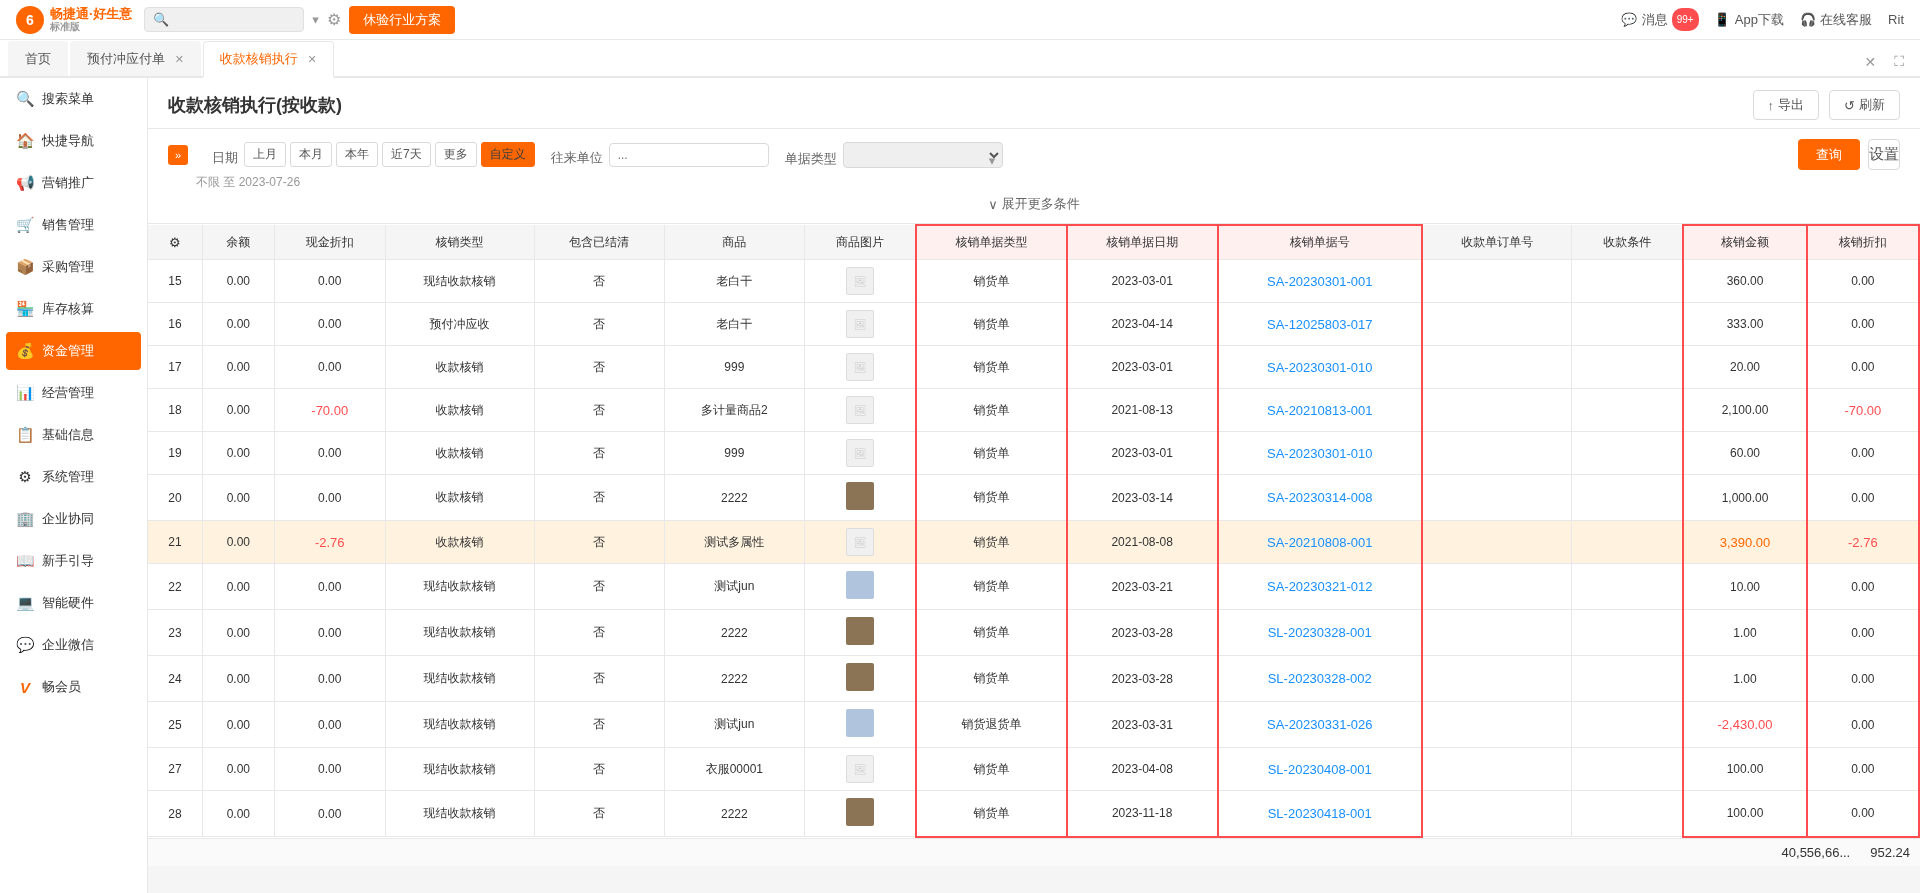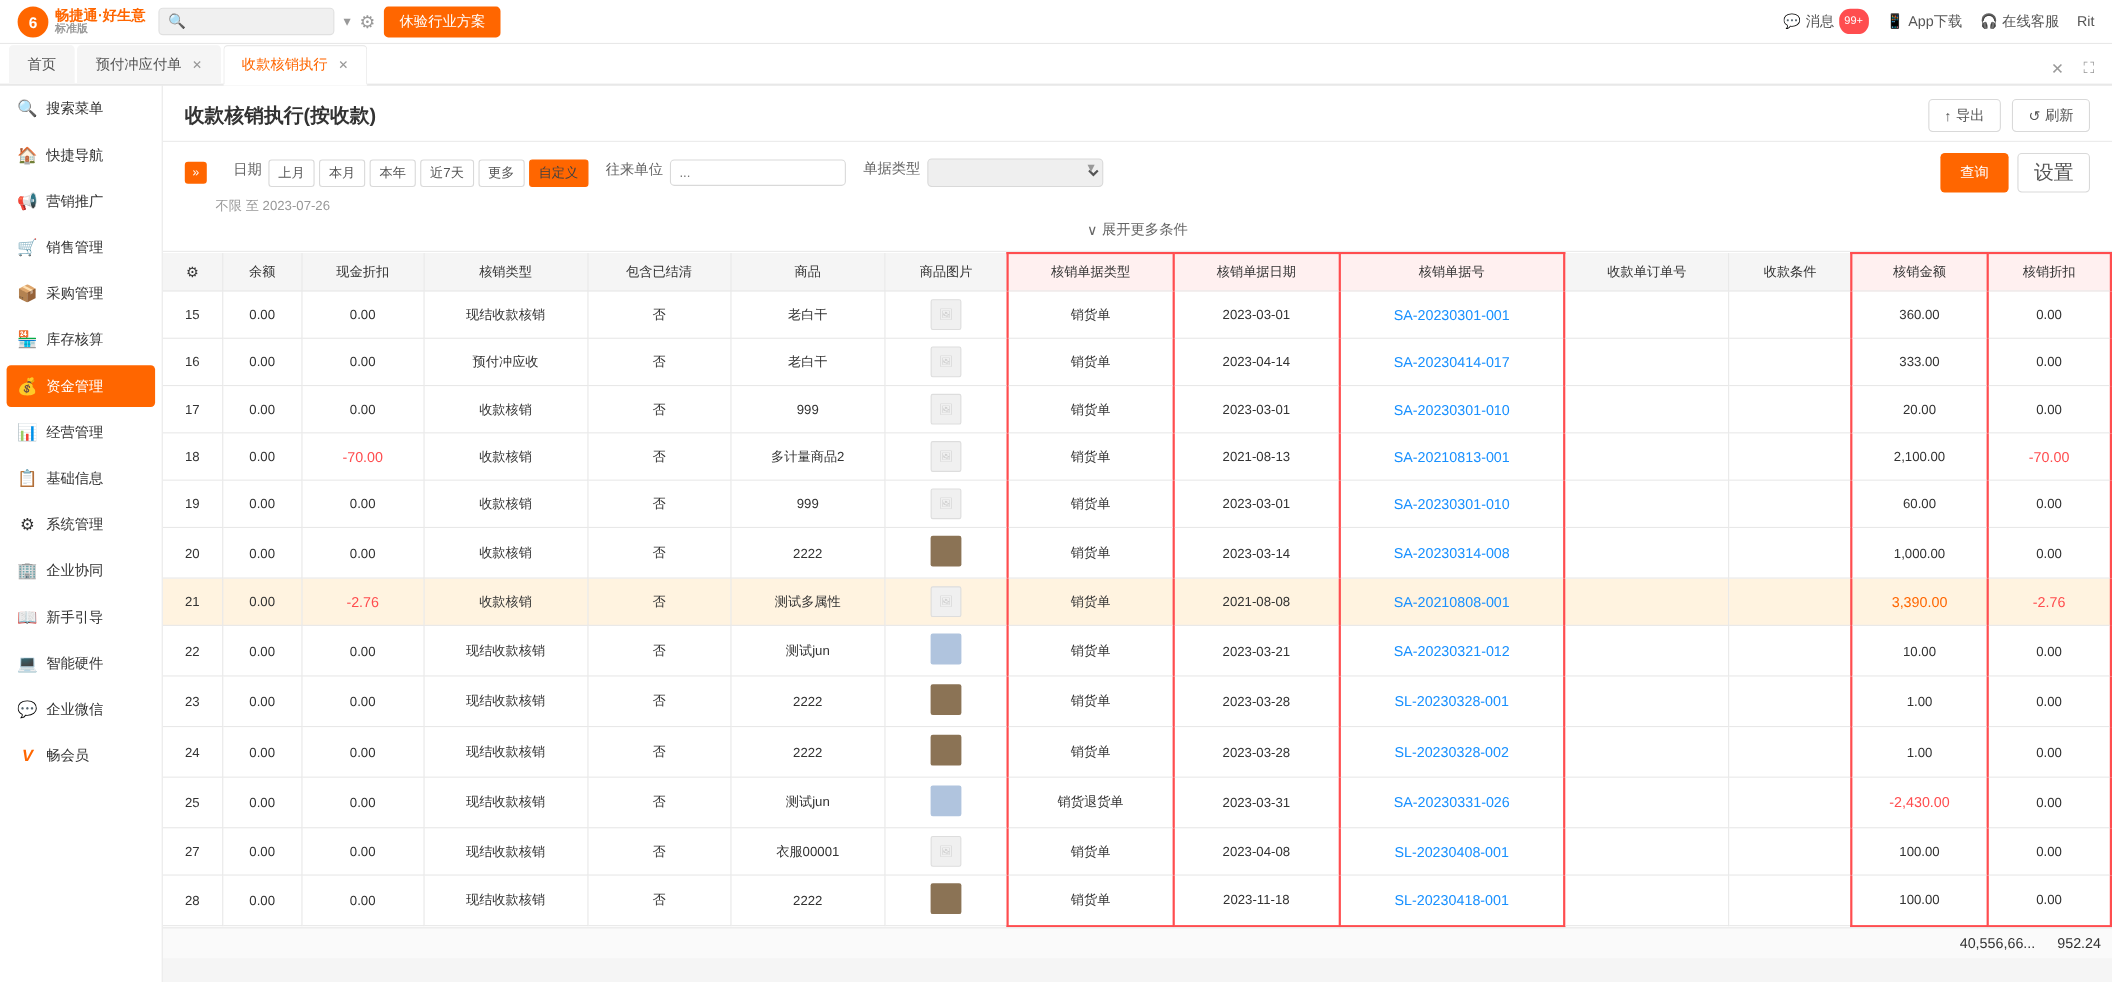--- a/index.html
+++ b/index.html
@@ -38,30 +38,30 @@
 
     
     .page-header { background: #fff; padding: 12px 20px 8px; display: flex; align-items: center; justify-content: space-between; border-bottom: 1px solid #e8e8e8; }
     .page-title { font-size: 18px; font-weight: 600; color: #333; }
     .page-actions { display: flex; gap: 10px; }
     .btn-outline { border: 1px solid #d9d9d9; background: #fff; border-radius: 4px; padding: 5px 14px; cursor: pointer; color: #555; font-size: 13px; display: flex; align-items: center; gap: 4px; }
 
     
     .filter-bar { background: #fff; padding: 10px 20px; border-bottom: 1px solid #e8e8e8; }
     .filter-row { display: flex; align-items: center; gap: 16px; flex-wrap: wrap; }
-    .filter-item { display: flex; align-items: flex-start; gap: 6px; }
+    .filter-item { display: flex; align-items: flex-end; gap: 6px; }
     .filter-label { color: #666; font-size: 13px; }
     .filter-btn-group { display: flex; gap: 4px; }
     .filter-btn { padding: 3px 8px; border: 1px solid #d9d9d9; border-radius: 3px; background: #fff; cursor: pointer; font-size: 12px; color: #555; }
     .filter-btn.active { background: #ff6600; color: #404040; border-color: #ff6600; }
     .filter-date { color: #999; font-size: 12px; }
     .filter-input { border: 1px solid #d9d9d9; border-radius: 4px; padding: 4px 8px; font-size: 12px; width: 160px; color: #555; }
     .filter-select { border: 1px solid #d9d9d9; border-radius: 4px; padding: 4px 8px; font-size: 12px; width: 160px; color: #555; }
     .btn-query { background: #ff6600; color: #fff; border: none; border-radius: 4px; padding: 5px 18px; cursor: pointer; font-size: 13px; }
-    .btn-settings { border: 1px solid #d9d9d9; background: #fff; border-radius: 4px; padding: 5px 14px; cursor: pointer; font-size: 18px; color: #555; }
+    .btn-settings { border: 1px solid #d9d9d9; background: #fff; border-radius: 4px; padding: 5px 0; cursor: pointer; font-size: 15px; color: #555; }
     .expand-more { display: flex; align-items: center; gap: 4px; color: #666; font-size: 12px; cursor: pointer; margin: 6px 0 0 0; }
 
     
     .table-container { flex: 1; overflow: auto; padding: 0 0 0 0; background: #f5f5f5; }
     .data-table { width: 100%; border-collapse: collapse; background: #fff; }
     .data-table th { background: #f5f5f5; padding: 8px 10px; text-align: center; color: #333; font-weight: 500; font-size: 12px; border-bottom: 1px solid #e8e8e8; border-right: 1px solid #e8e8e8; white-space: nowrap; }
     .data-table td { padding: 7px 10px; text-align: center; color: #333; font-size: 12px; border-bottom: 1px solid #e8e8e8; border-right: 1px solid #e8e8e8; white-space: nowrap; }
     .data-table tr.highlighted { background: #fff3e0; }
     .link-text { color: #1890ff; cursor: pointer; }
     .text-red { color: #ff4d4f; }
@@ -287,21 +287,21 @@
             <tr>
     <td>16</td>
     <td>0.00</td>
     <td>0.00</td>
     <td>预付冲应收</td>
     <td>否</td>
     <td>老白干</td>
     <td><div style="width:28px;height:28px;background:#f0f0f0;border:1px solid #ddd;border-radius:2px;display:inline-flex;align-items:center;justify-content:center;color:#ccc;font-size:10px;">🖼</div></td>
     <td style="border-left:2.5px solid #ff4d4f;border-right:2.5px solid #ff4d4f;border-bottom:1px solid #e8e8e8;">销货单</td>
     <td style="border-right:2.5px solid #ff4d4f;border-bottom:1px solid #e8e8e8;">2023-04-14</td>
-    <td style="border-right:2.5px solid #ff4d4f;border-bottom:1px solid #e8e8e8;"><span class="link-text">SA-20230414-017</span></td>
+    <td style="border-right:2.5px solid #ff4d4f;border-bottom:1px solid #e8e8e8;"><span class="link-text">SA-12025803-017</span></td>
     <td></td>
     <td></td>
     <td style="border-left:2.5px solid #ff4d4f;border-right:2.5px solid #ff4d4f;border-bottom:1px solid #e8e8e8;">333.00</td>
     <td style="border-right:2.5px solid #ff4d4f;border-bottom:1px solid #e8e8e8;">0.00</td>
   </tr>
             <tr>
     <td>17</td>
     <td>0.00</td>
     <td>0.00</td>
     <td>收款核销</td>

